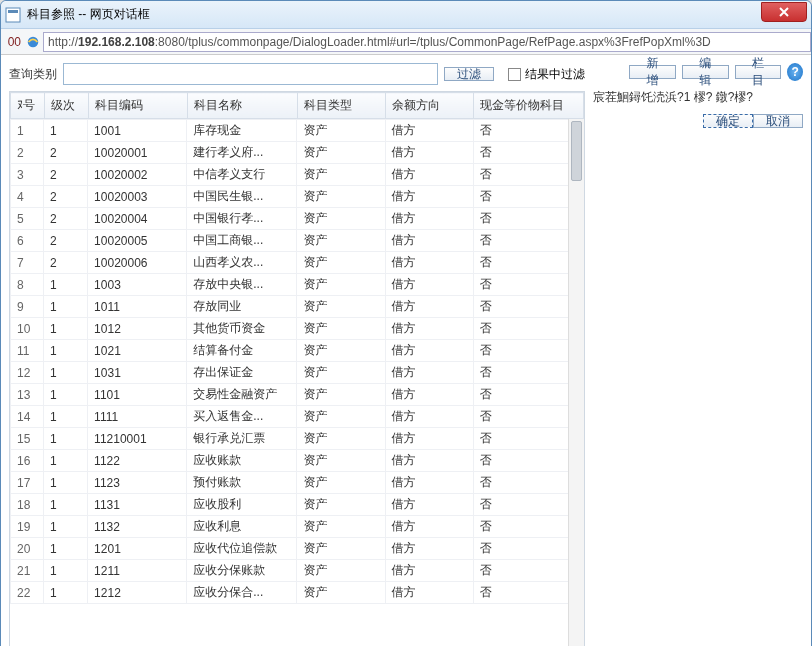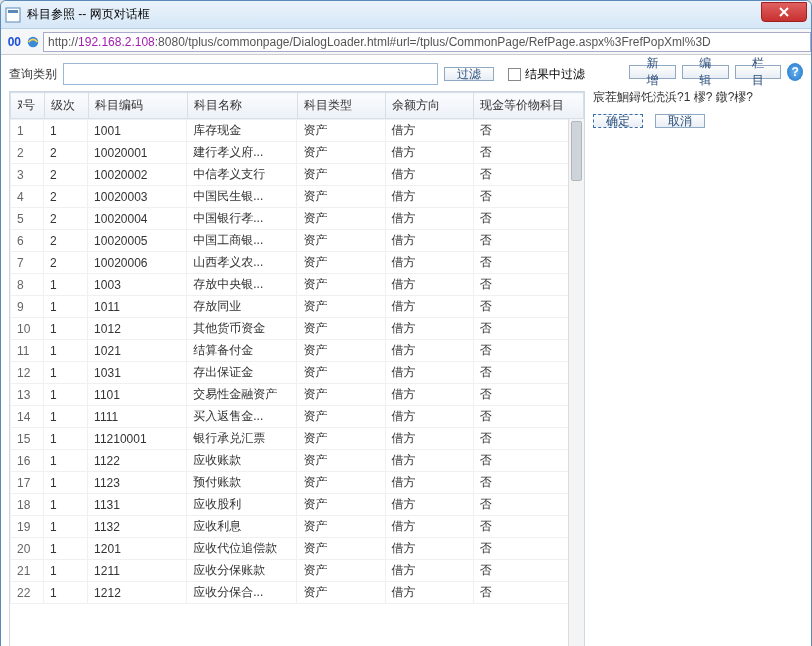--- a/index.html
+++ b/index.html
@@ -7,42 +7,42 @@
 
 .window { width: 812px; background: #fff; border: 1px solid #5b8ab8; border-radius: 6px 6px 0 0; box-shadow: 0 2px 10px rgba(0,0,0,.3); }
 
 .titlebar { height: 28px; background: linear-gradient(#eaf3fb, #d6e7f7); display: flex; align-items: center; padding: 0 4px; border-radius: 6px 6px 0 0; border-bottom: 1px solid #b8d0e8; }
 .titlebar-icon { width: 16px; height: 16px; margin-right: 6px; display: inline-flex; align-items: center; justify-content: center; }
 .titlebar-text { flex: 1; color: #000; }
 .close-btn { width: 46px; height: 20px; margin-top: -6px; background: linear-gradient(#e06060,#c83030); border: 1px solid #a02020; border-radius: 0 0 4px 4px; display: flex; align-items: center; justify-content: center; cursor: pointer; }
 .close-btn svg { width: 10px; height: 10px; }
 
 .urlbar { height: 26px; background: #f4f6f8; display: flex; align-items: center; border-bottom: 1px solid #ccc; }
-.url-prefix { width: 22px; text-align: right; color: #1d4ed8; padding-right: 2px; font-weight: bold; }
+.url-prefix { width: 22px; text-align: right; color: #7f1d1d; padding-right: 2px; }
 .url-icon { width: 20px; display: flex; align-items: center; justify-content: center; }
 .url-icon svg { width: 14px; height: 14px; }
 .url-input { flex: 1; height: 20px; background: #fff; border: 1px solid #aac; display: flex; align-items: center; padding: 0 4px; color: #555; white-space: nowrap; overflow: hidden; }
-.url-input .host { color: #a21caf; }
+.url-input .host { color: #404040; font-weight: bold; }
 
 .content { display: flex; padding: 8px; gap: 8px; background: #fff; }
 .left-pane { flex: 1; }
 .right-pane { width: 210px; }
 
 .toolbar { display: flex; align-items: center; gap: 6px; margin-bottom: 6px; }
 .toolbar-label { color: #333; }
 .search-input { flex: 1; height: 22px; border: 1px solid #9bb8d3; background: #fff; padding: 0 4px; }
 .btn { height: 14px; padding: 0 12px; background: linear-gradient(#fdfdfd,#e8eef5); border: 1px solid #8fa8c4; color: #2a4d7a; cursor: pointer; display: inline-flex; align-items: center; }
 .chk-wrap { display: inline-flex; align-items: center; gap: 4px; margin-left: 8px; }
 .chk { width: 13px; height: 13px; border: 1px solid #888; background: #fff; }
 
 .right-tools { display: flex; gap: 6px; align-items: center; margin-bottom: 8px; padding-left: 36px; }
 .help-icon { width: 18px; height: 18px; border-radius: 50%; background: radial-gradient(#6bb3f0,#1a72c8); color: #fff; display: flex; align-items: center; justify-content: center; font-weight: bold; cursor: pointer; }
 
 .hint-row { color: #333; margin-bottom: 8px; font-size: 12px; }
-.action-row { display: flex; gap: 12px; }
+.action-row { display: flex; gap: 0; justify-content: flex-end; }
 .action-row .btn.primary { border: 1px dashed #3a6ca8; }
 
 .grid-wrap { border: 1px solid #cfd8e2; height: 595px; overflow: hidden; position: relative; display: flex; flex-direction: column; }
 .grid-table { width: 100%; border-collapse: collapse; }
 .grid-table th { background: linear-gradient(#fbfcfe,#ecf1f7); border: 1px solid #d6dee8; padding: 4px 6px; font-weight: normal; color: #333; text-align: left; white-space: nowrap; height: 24px; }
 .grid-body { flex: 1; overflow: hidden; position: relative; }
 .grid-table td { border: 1px solid #eef0f4; padding: 2px 6px; color: #333; white-space: nowrap; height: 21px; }
 .grid-table td.num { text-align: left; color: #666; }
 .vscroll { position: absolute; right: 0; top: 0; bottom: 0; width: 16px; background: #f4f4f4; border-left: 1px solid #ddd; }
 .vscroll .thumb { position: absolute; left: 2px; right: 2px; top: 2px; height: 60px; background: #cfd4da; border: 1px solid #aeb6c0; border-radius: 2px; }

